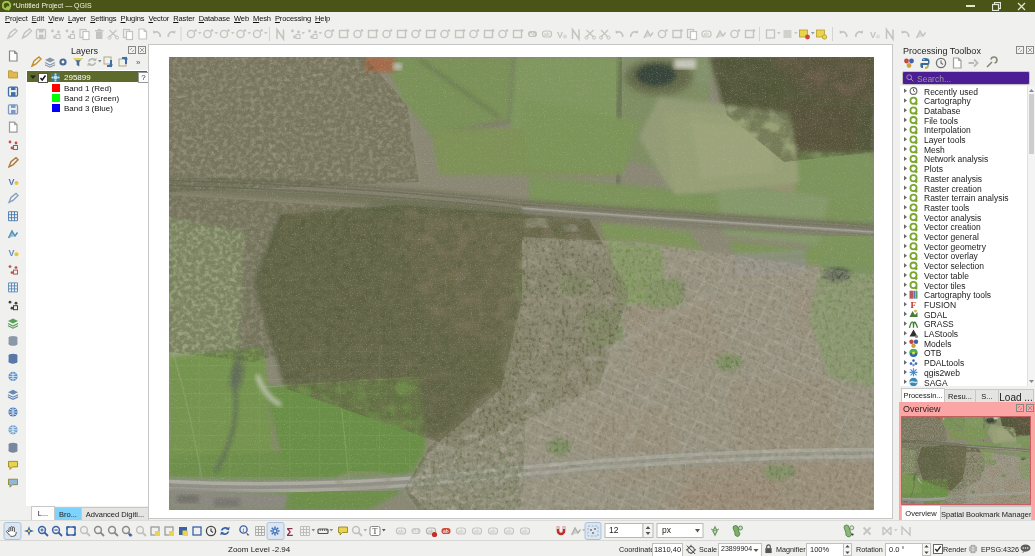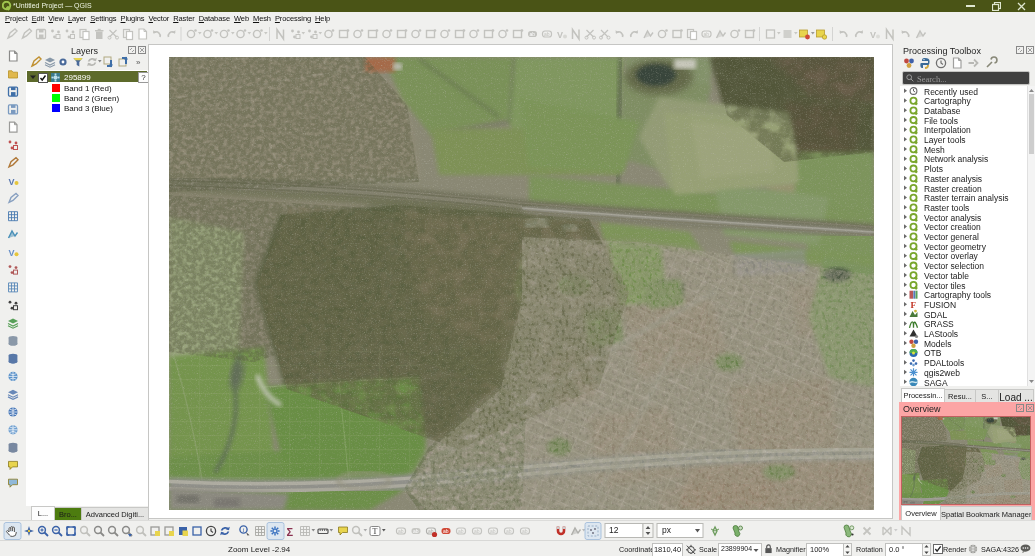--- a/index.html
+++ b/index.html
@@ -476,21 +476,21 @@
       <div class="abs" style="left:38px;top:13.5px;font-size:8px;color:#111;">Band 1 (Red)</div>
       <div class="abs" style="left:26px;top:24px;width:8px;height:8px;background:#0f0;"></div>
       <div class="abs" style="left:38px;top:23.5px;font-size:8px;color:#111;">Band 2 (Green)</div>
       <div class="abs" style="left:26px;top:34px;width:8px;height:8px;background:#00f;"></div>
       <div class="abs" style="left:38px;top:33.5px;font-size:8px;color:#111;">Band 3 (Blue)</div>
     </div>
   </div>
 
   <div class="abs" style="left:26px;top:506px;width:122px;height:14px;background:#f0f0ee;">
     <div class="abs" style="left:5px;top:0;width:22px;height:13px;background:#fdfdfd;border:1px solid #c8c8c6;border-bottom:none;text-align:center;font-size:7.5px;padding-top:2px;">L...</div>
-    <div class="abs" style="left:28px;top:1px;width:26px;height:12px;background:#4d7c0f;border:1px solid #c8c8c6;border-bottom:none;text-align:center;font-size:7.5px;padding-top:2px;">Bro...</div>
+    <div class="abs" style="left:28px;top:1px;width:26px;height:12px;background:#7dd3fc;border:1px solid #c8c8c6;border-bottom:none;text-align:center;font-size:7.5px;padding-top:2px;">Bro...</div>
     <div class="abs" style="left:55px;top:1px;width:66px;height:12px;background:#e4e4e2;border:1px solid #c8c8c6;border-bottom:none;text-align:center;font-size:7.5px;padding-top:2px;">Advanced Digiti...</div>
   </div>
 
   <div class="abs" style="left:148px;top:44px;width:745px;height:475px;background:#fff;border:1px solid #c6c6c4;box-sizing:border-box;">
     <svg id="scene" class="abs" style="left:20px;top:11.5px" width="705" height="453" viewBox="0 0 705 453">
       <defs>
         <filter id="b2" x="-10%" y="-10%" width="120%" height="120%">
             <feGaussianBlur stdDeviation="2"></feGaussianBlur>
           </filter>
         <filter id="b4" x="-20%" y="-20%" width="140%" height="140%">
@@ -713,21 +713,21 @@
           <path d="M2.5 1 L7.5 1 L10 3.5 L10 11 L2.5 11 Z" fill="#fff" stroke="#a0a09e" stroke-width="1.2"></path>
           <path d="M7.5 1 L7.5 3.5 L10 3.5" fill="none" stroke="#a0a09e" stroke-width="1"></path>
         </g>
         <g transform="translate(68,1)">
           <path d="M1.5 6 H7 M7 2.5 L10.5 6 L7 9.5" fill="none" stroke="#b8b8b4" stroke-width="1.8"></path>
         </g>
         <g transform="translate(86,1)">
           <path d="M2 10 L7 5 M6 2.5 a3 3 0 1 1 3.5 3.5" fill="none" stroke="#888878" stroke-width="1.6"></path>
         </g>
       </svg>
-    <div class="abs" style="left:3px;top:27px;width:126px;height:12px;background:#404040;border:1px solid #c4c4c2;border-radius:2px;font-family:Liberation Serif, serif;">
+    <div class="abs" style="left:3px;top:27px;width:126px;height:12px;background:#4c1d95;border:1px solid #c4c4c2;border-radius:2px;">
       <svg class="abs" style="left:3px;top:2px" width="8" height="8" viewBox="0 0 8 8">
         <circle cx="3.2" cy="3.2" r="2.4" fill="none" stroke="#999" stroke-width="1"></circle>
         <path d="M5 5 L7.4 7.4" stroke="#999" stroke-width="1"></path>
       </svg>
       <div class="abs" style="left:14px;top:1.5px;color:#9a9a9a;font-size:8.5px;">Search...</div>
     </div>
     <div id="proclist" class="abs" style="left:1px;top:42px;width:127px;height:300px;background:#fff;"><svg width="127" height="300">
           <path d="M4 2.5 l3 2.3 l-3 2.3 Z" fill="#6a6a6a"></path>
           <circle cx="13.5" cy="5" r="3.4" fill="none" stroke="#666" stroke-width="1.1"></circle>
           <path d="M13.5 3 V5 L15.2 6" stroke="#666" fill="none" stroke-width="1"></path>
@@ -1145,21 +1145,21 @@
     <div class="abs" style="left:933px;top:3px;width:8px;height:8px;background:#fff;border:1px solid #666;">
       <svg width="8" height="8" viewBox="0 0 9 9">
           <path d="M1.5 4.5 L3.5 7 L7.5 1.5" stroke="#222" stroke-width="1.5" fill="none"></path>
         </svg>
     </div>
     <div class="abs" style="left:943px;top:4px;font-size:7.2px;color:#222;">Render</div>
     <svg class="abs" style="left:968px;top:2.5px" width="10" height="10" viewBox="0 0 12 12">
       <circle cx="6" cy="6" r="5" fill="#9a9a96"></circle>
       <path d="M1 6 H11 M6 1 V11 M2 3 a7 7 0 0 0 8 0 M2 9 a7 7 0 0 1 8 0" stroke="#f0f0ee" stroke-width="0.8" fill="none"></path>
     </svg>
-    <div class="abs" style="left:981px;top:4px;font-size:7.2px;color:#222;">SAGA:4326</div>
+    <div class="abs" style="left:981px;top:4px;font-size:7.2px;color:#222;">EPSG:4326</div>
     <svg class="abs" style="left:1020px;top:3px" width="11" height="9" viewBox="0 0 12 10">
       <ellipse cx="6" cy="4.5" rx="5.5" ry="4" fill="#5a5a56"></ellipse>
       <path d="M3 8 L2.5 10 L5.5 8.2" fill="#5a5a56"></path>
       <circle cx="3.5" cy="4.5" r="0.8" fill="#fff"></circle>
         <circle cx="6" cy="4.5" r="0.8" fill="#fff"></circle>
         <circle cx="8.5" cy="4.5" r="0.8" fill="#fff"></circle>
     </svg>
   </div>
 
 </div>

